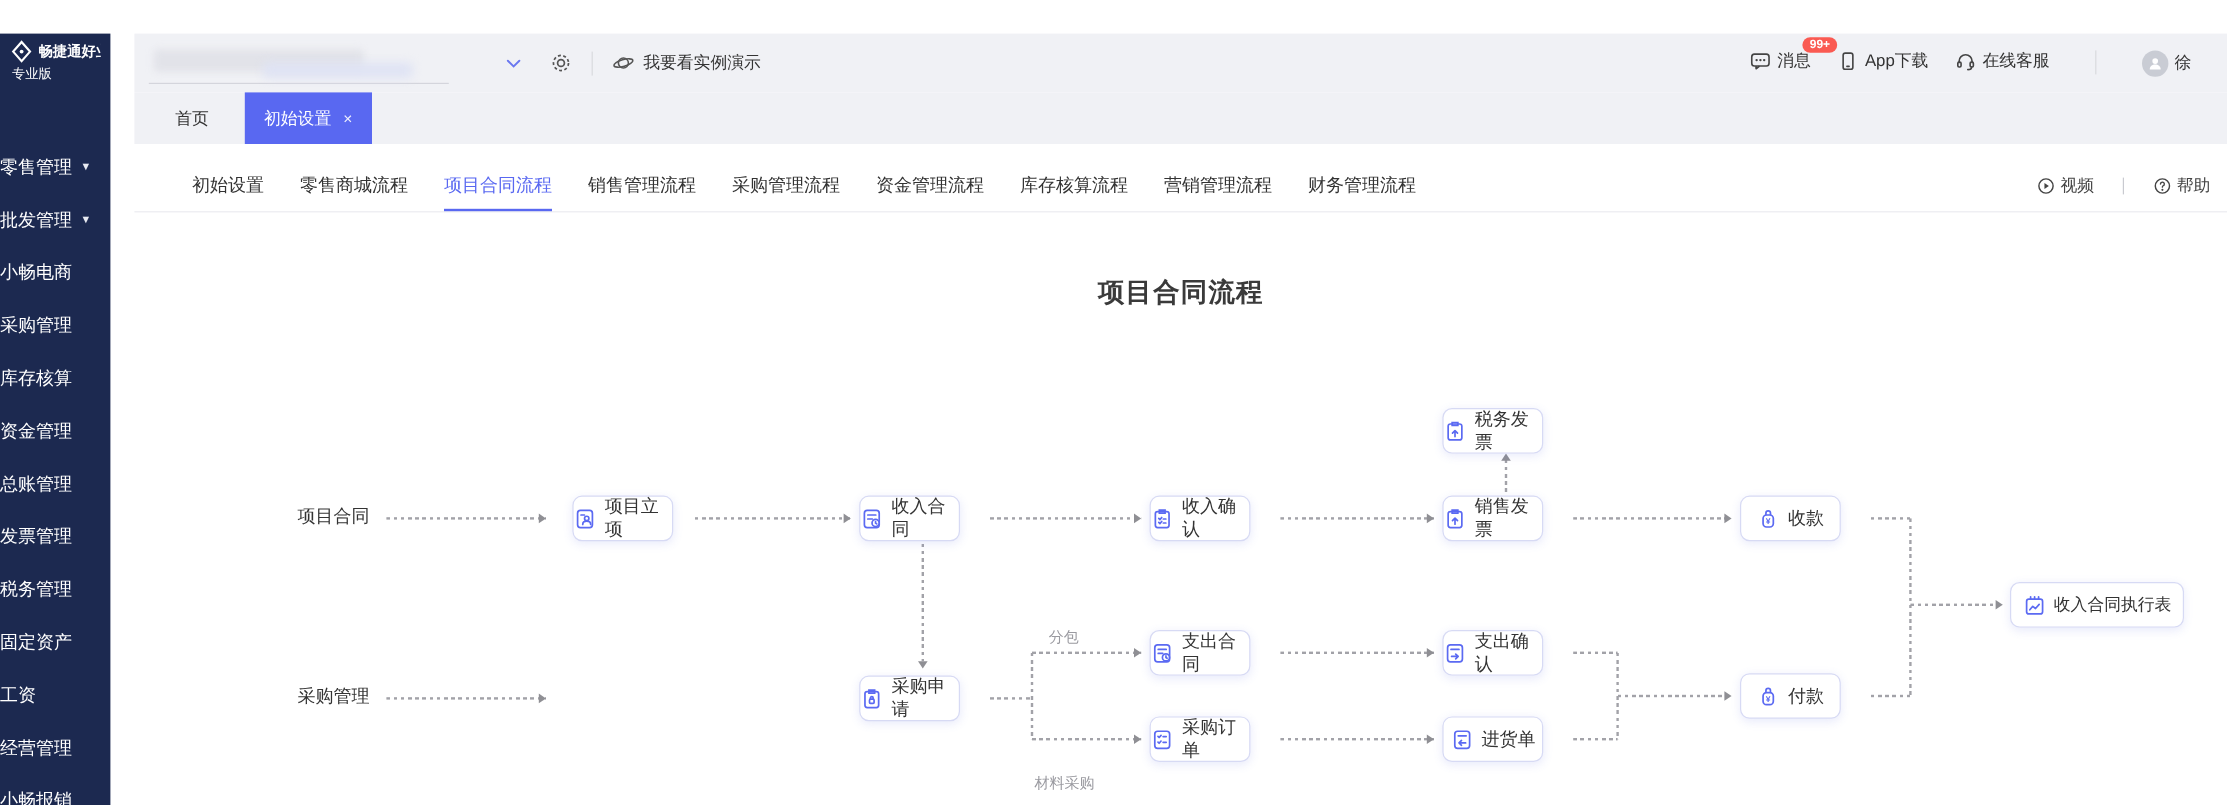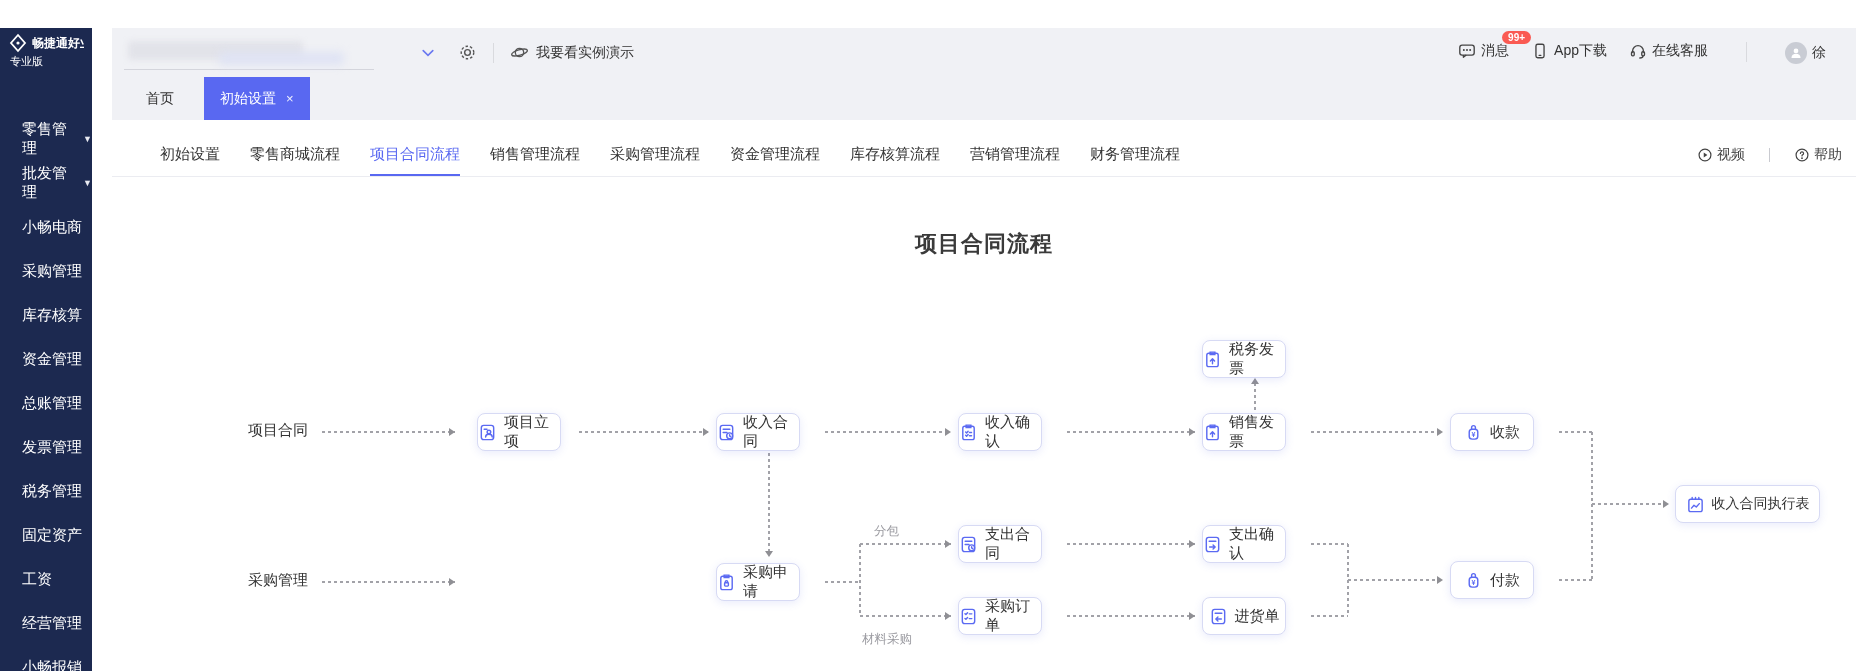--- a/index.html
+++ b/index.html
@@ -7,21 +7,21 @@
        font-family:"Liberation Sans","DejaVu Sans",sans-serif;color:#333;}
   
   .topstrip{position:absolute;left:0;top:0;width:1856px;height:28px;background:#fff;}
   
   .sidebar{position:absolute;left:0;top:28px;width:92px;height:643px;background:#1c2950;}
   .logo-block{height:49px;padding:5px 8px 0 8px;box-sizing:border-box;}
   .logo-row{display:flex;align-items:center;gap:4px;}
   .logo-name{color:#fff;font-size:12px;font-weight:bold;white-space:nowrap;overflow:hidden;}
   .logo-edition{color:#fff;font-size:11px;margin-top:1px;margin-left:2px;font-family:Liberation Serif, serif;}
   .menu{padding-top:40px;}
-  .menu-item{height:44px;display:flex;align-items:center;padding-left:22px;
+  .menu-item{height:44px;display:flex;align-items:center;
              color:#fff;font-size:15px;cursor:pointer;}
   .menu-item .caret{font-size:9px;margin-left:7px;color:#e8eaf2;}
   
   .header{position:absolute;left:112px;top:28px;width:1744px;height:49px;background:#f0f1f5;
           display:flex;align-items:center;}
   .search-wrap{position:relative;width:250px;height:34px;margin-left:12px;
                border-bottom:1px solid #d4d5dc;}
   .blur1{position:absolute;left:4px;top:6px;width:175px;height:19px;background:#e2e3e9;
          border-radius:4px;filter:blur(3px);}
   .blur2{position:absolute;left:95px;top:17px;width:125px;height:13px;background:#dfe3f4;
@@ -302,21 +302,21 @@
         <div class="ar ar-r" style="left:1077px;top:363px;"></div>
       <div class="hline" style="left:955px;top:438px;width:128px;"></div>
         <div class="ar ar-r" style="left:1077px;top:435px;"></div>
       <div class="hline" style="left:1199px;top:366px;width:37px;"></div>
       <div class="hline" style="left:1199px;top:438px;width:37px;"></div>
       <div class="vline" style="left:1235px;top:367px;height:72px;"></div>
       <div class="hline" style="left:1236px;top:402px;width:95px;"></div>
         <div class="ar ar-r" style="left:1325px;top:399px;"></div>
 
       <div class="blabel" style="left:762px;top:346px;">分包</div>
-      <div class="blabel" style="left:750px;top:454px;">材料采购</div>
+      <div class="blabel" style="left:750px;top:468px;">材料采购</div>
 
       <div class="node std" style="left:365px;top:236px;">
         <span class="nicon">
             <svg width="19" height="19" viewBox="0 0 20 20" fill="none" stroke-width="1.5">
               <rect x="3.5" y="2.5" width="13" height="15" rx="2.5"></rect>
               <path d="M6.5 6.5h3" stroke-linecap="round"></path>
               <circle cx="11.5" cy="9.5" r="1.9"></circle>
               <path d="M8 14.8c0-1.8 1.6-2.9 3.5-2.9s3.5 1.1 3.5 2.9" stroke-linecap="round"></path>
             </svg>
           </span>

